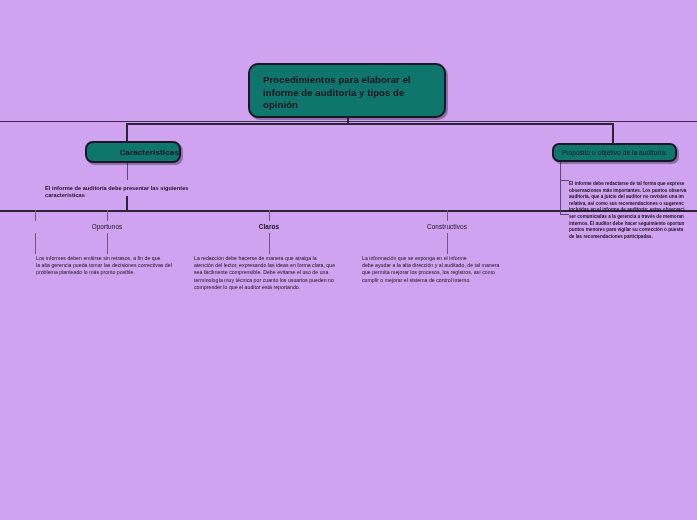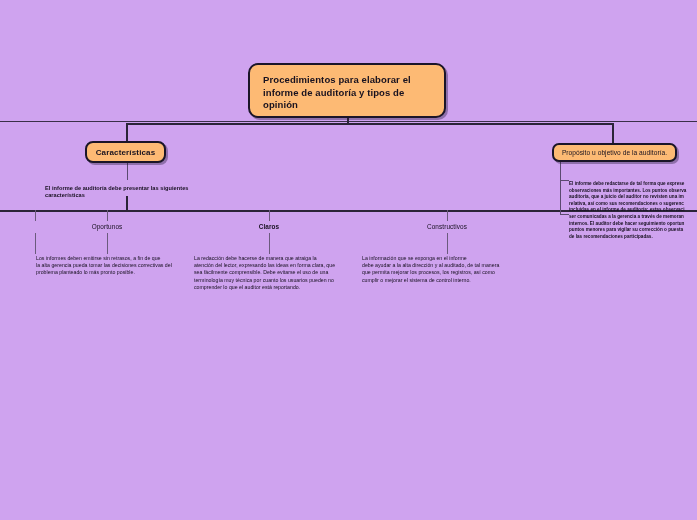--- a/index.html
+++ b/index.html
@@ -29,46 +29,46 @@
   .line.h { height: 2px; }
   .line.v { width: 2px; }
   .line.thin { background: #3a2f48; height: 1px; }
   .line.thinv { background: #6b5a7d; width: 1px; }
 
   
   .node {
     position: absolute;
     box-sizing: border-box;
     border: 2px solid #1b1528;
-    background: #fdba74;
+    background: #0f766e;
     border-radius: 9px;
     box-shadow: 2px 2px 0 rgba(40,25,60,0.38);
     color: #18121f;
   }
   .node-root {
     left: 248px;
     top: 63px;
     width: 198px;
     height: 55px;
     border-radius: 10px;
     padding: 9px 12px 0 13px;
     font-size: 9.5px;
     font-weight: bold;
     line-height: 12.6px;
     letter-spacing: 0.1px;
   }
   .node-branch {
     left: 85px;
     top: 141px;
-    width: 81px;
+    width: 96px;
     height: 22px;
     border-radius: 8px;
     display: flex;
     align-items: center;
-    justify-content: center;
+    justify-content: flex-end;
     font-size: 8px;
     font-weight: bold;
     letter-spacing: 0.15px;
   }
   .node-branch-right {
     left: 552px;
     top: 143px;
     width: 125px;
     height: 19px;
     border-radius: 7px;

